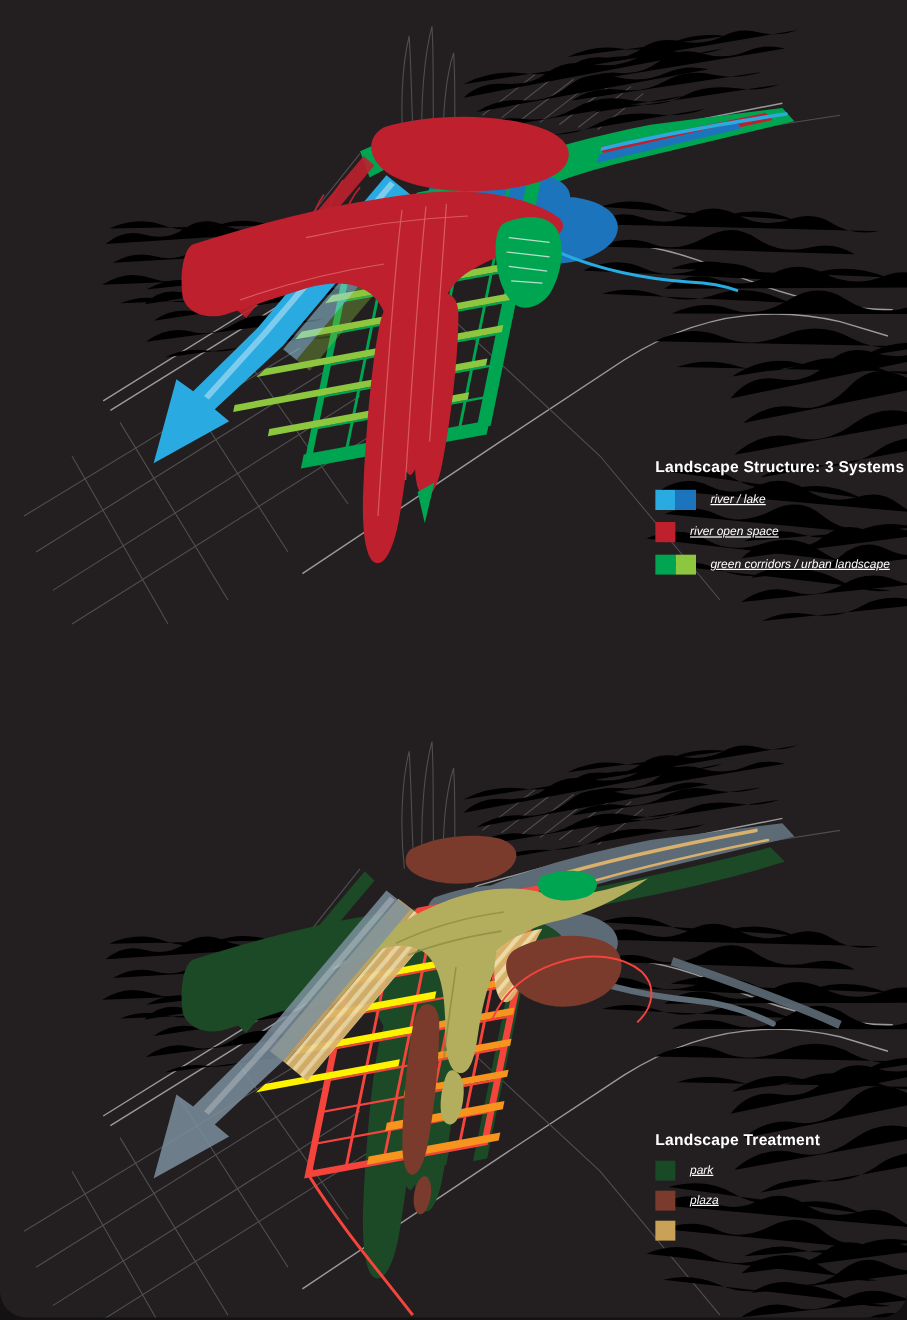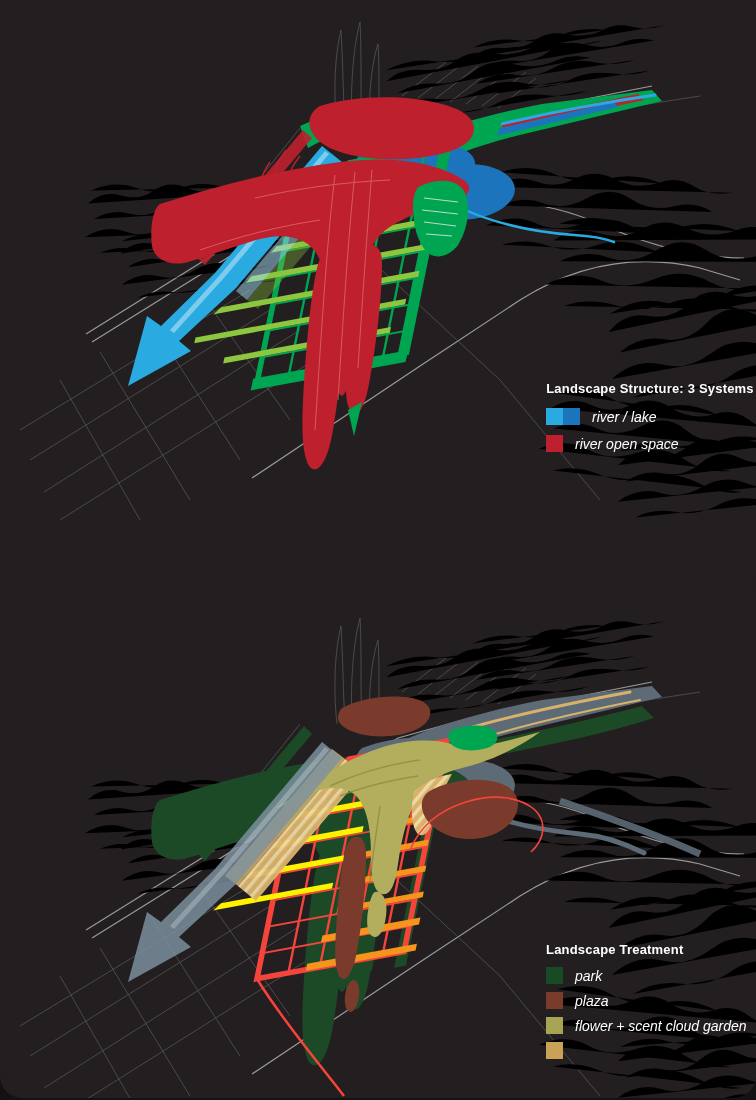--- a/index.html
+++ b/index.html
@@ -1,30 +1,30 @@
 <!DOCTYPE html>
 <html style="--bg: #231f20; --ctx: #4f4f4f; --ctxbright: #9a9a9a; --cyan: #29abe2; --blue: #1c75bc; --red: #be202e; --redlight: #ef8a8a; --green: #00a551; --lgreen: #8dc63f; --paleaqua: #9fdcf2; --slate: #5d6b76; --slatearrow: #7e93a1; --olive: #b2ae5e; --olivedark: #8f8c42; --park: #1d4a26; --plaza: #7a3b2c; --street: #f4443c; --yellow: #fff200; --orange: #f7941d; --tan: #d9b16b; --tanlight: #edd9a3; --sports: #00a551; --canopystripe: #d9c98c; --partialtan: #c9a257; --white: #ffffff; --hatch: #d9e8dd;"><head>
 <meta charset="utf-8">
 <style>
   html,body{margin:0;padding:0;background:#141112;}
   body{width:756px;height:1100px;position:relative;overflow:hidden;
        font-family:"Liberation Sans", sans-serif;}
   .panel{position:absolute;left:0;width:756px;overflow:hidden;background:var(--bg);}
-  #structure-panel{top:0;height:680px;text-align:center;}
+  #structure-panel{top:0;height:680px;}
   #treatment-panel{top:566px;height:532px;border-radius:22px;}
   .diagram{position:absolute;left:0;top:0;}
   .legend{position:absolute;width:208px;color:var(--white);}
   #structure-panel .legend{left:546px;top:381px;}
   #treatment-panel .legend{left:546px;top:376px;}
   .legend h3{margin:0 0 12px 0;font-size:13px;font-weight:bold;letter-spacing:.2px;white-space:nowrap;}
   #treatment-panel .legend h3{margin-bottom:10px;}
   .lrow{display:flex;align-items:center;margin-bottom:10px;}
   #treatment-panel .lrow{margin-bottom:8px;}
   .lrow svg{display:block;flex:0 0 auto;}
-  .llab{font-size:14px;font-style:italic;margin-left:12px;white-space:nowrap;}
+  .llab{font-size:10px;font-style:italic;margin-left:12px;white-space:nowrap;text-decoration:underline;}
   
   .ctx path,.ctx line{stroke:var(--ctx);fill:none;stroke-width:.9;}
   .ctx .bright{stroke:var(--ctxbright);stroke-width:1.2;}
   .c-cyan{fill:var(--cyan);} .c-blue{fill:var(--blue);} .c-red{fill:var(--red);}
   .c-green{fill:var(--green);} .c-lgreen{fill:var(--lgreen);} .c-paleaqua{fill:var(--paleaqua);}
   .c-slate{fill:var(--slate);} .c-slatearrow{fill:var(--slatearrow);}
   .c-olive{fill:var(--olive);} .c-park{fill:var(--park);} .c-plaza{fill:var(--plaza);}
   .c-tan{fill:var(--tan);} .c-sports{fill:var(--sports);} .c-white{fill:var(--white);}
   .s-cyan{stroke:var(--cyan);fill:none;}
   .s-green{stroke:var(--green);fill:none;}
@@ -186,20 +186,27 @@
         <rect x="17" y="0" width="17" height="17" fill="#1c75bc"></rect>
       </svg>
       <span class="llab">river / lake</span>
     </div>
     <div class="lrow">
       <svg width="17" height="17">
         <rect x="0" y="0" width="17" height="17" fill="#be202e"></rect>
       </svg>
       <span class="llab">river open space</span>
     </div>
+    <div class="lrow">
+      <svg width="34" height="17">
+        <rect x="0" y="0" width="17" height="17" fill="#00a551"></rect>
+        <rect x="17" y="0" width="17" height="17" fill="#8dc63f"></rect>
+      </svg>
+      <span class="llab">green corridors / urban landscape</span>
+    </div>
   </div>
 </div>
 
 <div class="panel" id="treatment-panel">
   <svg class="diagram" width="756" height="534" viewBox="0 0 756 534">
     <g transform="translate(0,30)">
       <g>
           <use href="#ctx"></use>
         </g>
 
@@ -292,24 +299,18 @@
       <span class="llab">park</span>
     </div>
     <div class="lrow">
       <svg width="17" height="17">
         <rect width="17" height="17" fill="#7a3b2c"></rect>
       </svg>
       <span class="llab">plaza</span>
     </div>
     <div class="lrow">
       <svg width="17" height="17">
-        <rect width="17" height="17" fill="#a8a455"></rect>
-      </svg>
-      <span class="llab">flower + scent cloud garden</span>
-    </div>
-    <div class="lrow">
-      <svg width="17" height="17">
         <rect width="17" height="17" fill="#c9a257"></rect>
       </svg>
       <span class="llab"></span>
     </div>
   </div>
 </div>
 
 </body></html>

